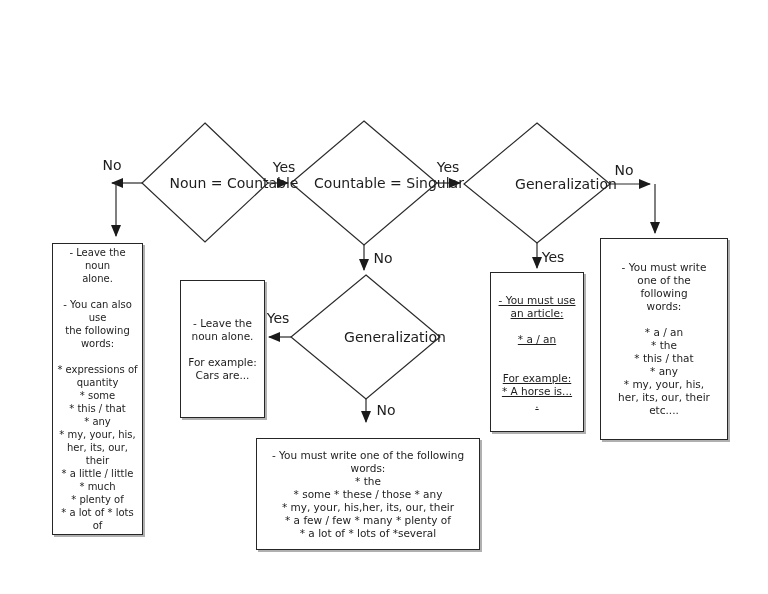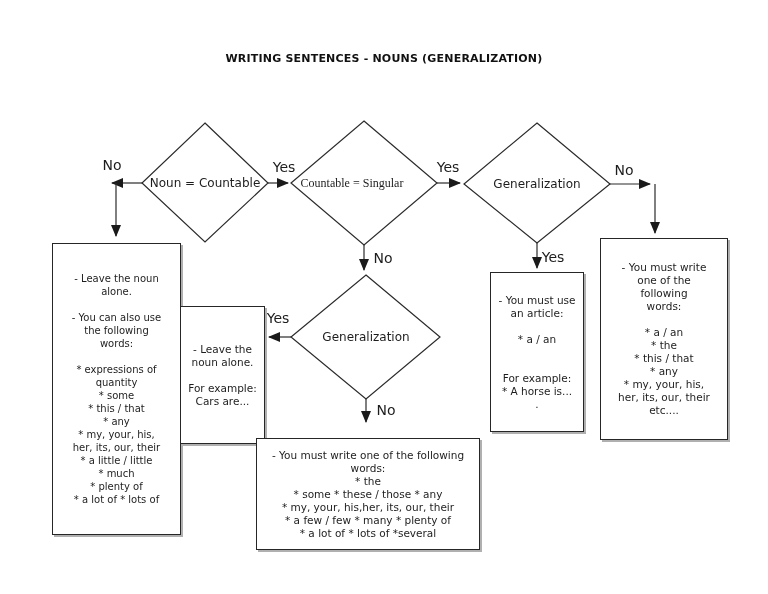--- a/index.html
+++ b/index.html
@@ -20,23 +20,24 @@
     letter-spacing:0.2px;
     color:#111;
   }
   .lines{
     position:absolute;
     top:0;left:0;width:768px;height:594px;
   }
   .dlabel{
     position:absolute;
     transform:translate(-50%,-50%);
-    font-size:12px;
+    font-size:14px;
     white-space:nowrap;
     color:#1d1d1d;
+    margin-left:29px;
   }
   .lbl{
     position:absolute;
     transform:translate(-50%,-50%);
     font-size:14px;
     white-space:nowrap;
     color:#1d1d1d;
   }
   .box{
     position:absolute;
@@ -46,32 +47,31 @@
     display:flex;
     align-items:center;
     justify-content:center;
     text-align:center;
     font-size:10.5px;
     line-height:13px;
     white-space:pre-line;
     padding:2px 4px;
     box-sizing:border-box;
   }
-  .box-left          {left:52px;  top:243px; width:129px; height:292px; font-size:10px;}
-  .box-small         {left:180px; top:280px; width:85px;  height:138px;margin-top:26px;}
-  .box-article       {left:490px; top:272px; width:94px;  height:160px;}
+  .box-left          {left:52px;  top:243px; width:91px; height:292px; font-size:10px;}
+  .box-small         {left:180px; top:280px; width:85px;  height:138px;}
+  .box-article       {left:490px; top:272px; width:94px;  height:160px;text-decoration:underline;}
   .box-far-right     {left:600px; top:238px; width:128px; height:202px;}
   .box-bottom        {left:256px; top:438px; width:224px; height:112px;}
 </style>
 </head>
 <body>
 
 <div class="page">
 
-  <div class="title">WRITING SENTENCES - NOUNS (GENERALIZATION)</div>
 
   <svg class="lines" viewBox="0 0 768 594" xmlns="http://www.w3.org/2000/svg">
     <defs>
       <marker id="arr" markerUnits="userSpaceOnUse" markerWidth="12" markerHeight="10" refX="11" refY="5" orient="auto">
         <path d="M0,0 L12,5 L0,10 Z" fill="#1a1a1a"></path>
       </marker>
     </defs>
 
     <polygon points="205,123 268,183 205,242 142,183" fill="#ffffff" stroke="#2b2b2b" stroke-width="1.2"></polygon>
     <polygon points="364,121 437,183 364,245 291,183" fill="#ffffff" stroke="#2b2b2b" stroke-width="1.2"></polygon>
@@ -84,21 +84,21 @@
     <line x1="437" y1="183" x2="460" y2="183" stroke="#2b2b2b" stroke-width="1.2" marker-end="url(#arr)"></line>
     <line x1="364" y1="245" x2="364" y2="270" stroke="#2b2b2b" stroke-width="1.2" marker-end="url(#arr)"></line>
     <line x1="537" y1="243" x2="537" y2="268" stroke="#2b2b2b" stroke-width="1.2" marker-end="url(#arr)"></line>
     <line x1="610" y1="184" x2="650" y2="184" stroke="#2b2b2b" stroke-width="1.2" marker-end="url(#arr)"></line>
     <line x1="655" y1="184" x2="655" y2="233" stroke="#2b2b2b" stroke-width="1.2" marker-end="url(#arr)"></line>
     <line x1="291" y1="337" x2="269" y2="337" stroke="#2b2b2b" stroke-width="1.2" marker-end="url(#arr)"></line>
     <line x1="366" y1="399" x2="366" y2="422" stroke="#2b2b2b" stroke-width="1.2" marker-end="url(#arr)"></line>
   </svg>
 
   <div class="dlabel" style="left:205px;top:183px;">Noun = Countable</div>
-  <div class="dlabel" style="left:352px;top:183px;font-family:Liberation Serif, serif;">Countable = Singular</div>
+  <div class="dlabel" style="left:360px;top:183px;">Countable = Singular</div>
   <div class="dlabel" style="left:537px;top:184px;">Generalization</div>
   <div class="dlabel" style="left:366px;top:337px;">Generalization</div>
 
   <div class="lbl" style="left:112px;top:165px;">No</div>
   <div class="lbl" style="left:284px;top:167px;">Yes</div>
   <div class="lbl" style="left:448px;top:167px;">Yes</div>
   <div class="lbl" style="left:383px;top:258px;">No</div>
   <div class="lbl" style="left:553px;top:257px;">Yes</div>
   <div class="lbl" style="left:624px;top:170px;">No</div>
   <div class="lbl" style="left:278px;top:318px;">Yes</div>

